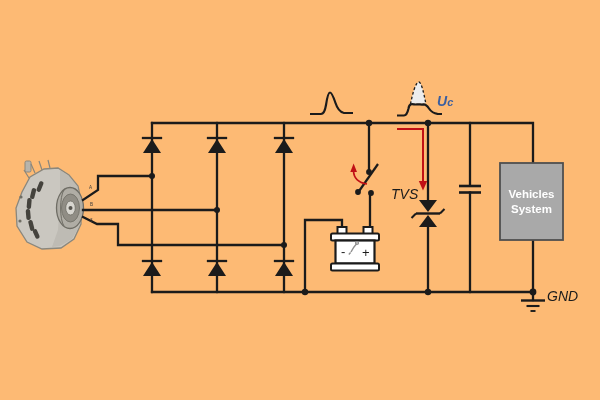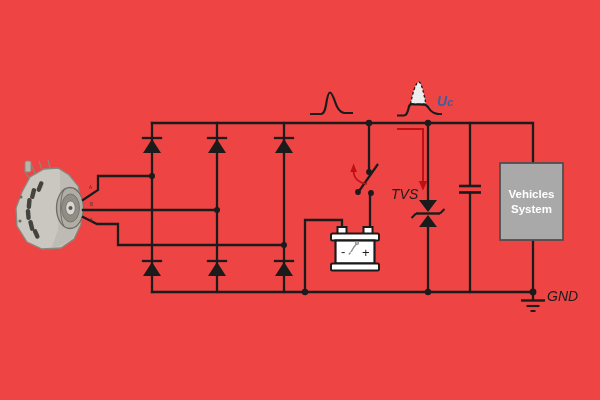--- a/index.html
+++ b/index.html
@@ -1,16 +1,16 @@
 <!DOCTYPE html>
 <html><head>
 <meta charset="utf-8">
 <style>
   html,body{margin:0;padding:0;background:#ffffff;}
-  .stage{position:relative;width:600px;height:400px;background:#ef4444;overflow:hidden;
+  .stage{position:relative;width:600px;height:400px;background:#fdba74;overflow:hidden;
          font-family:"Liberation Sans",sans-serif;}
   svg{position:absolute;left:0;top:0;}
   .wire{stroke:#1b1b1b;stroke-width:2.3;fill:none;stroke-linecap:square;}
   .dot{fill:#1b1b1b;stroke:none;}
   .tri{fill:#1b1b1b;stroke:none;}
   .comp{stroke:#1b1b1b;fill:#ffffff;}
   .pulse{stroke:#1b1b1b;stroke-width:2.2;fill:none;stroke-linejoin:round;}
   .dash{stroke:#1b1b1b;stroke-width:1.3;fill:none;stroke-dasharray:2.6 2.2;}
   .lab-it{font-style:italic;font-size:14px;fill:#1b1b1b;}
   .lab-tiny{font-size:4.6px;fill:#3a3a3a;}

